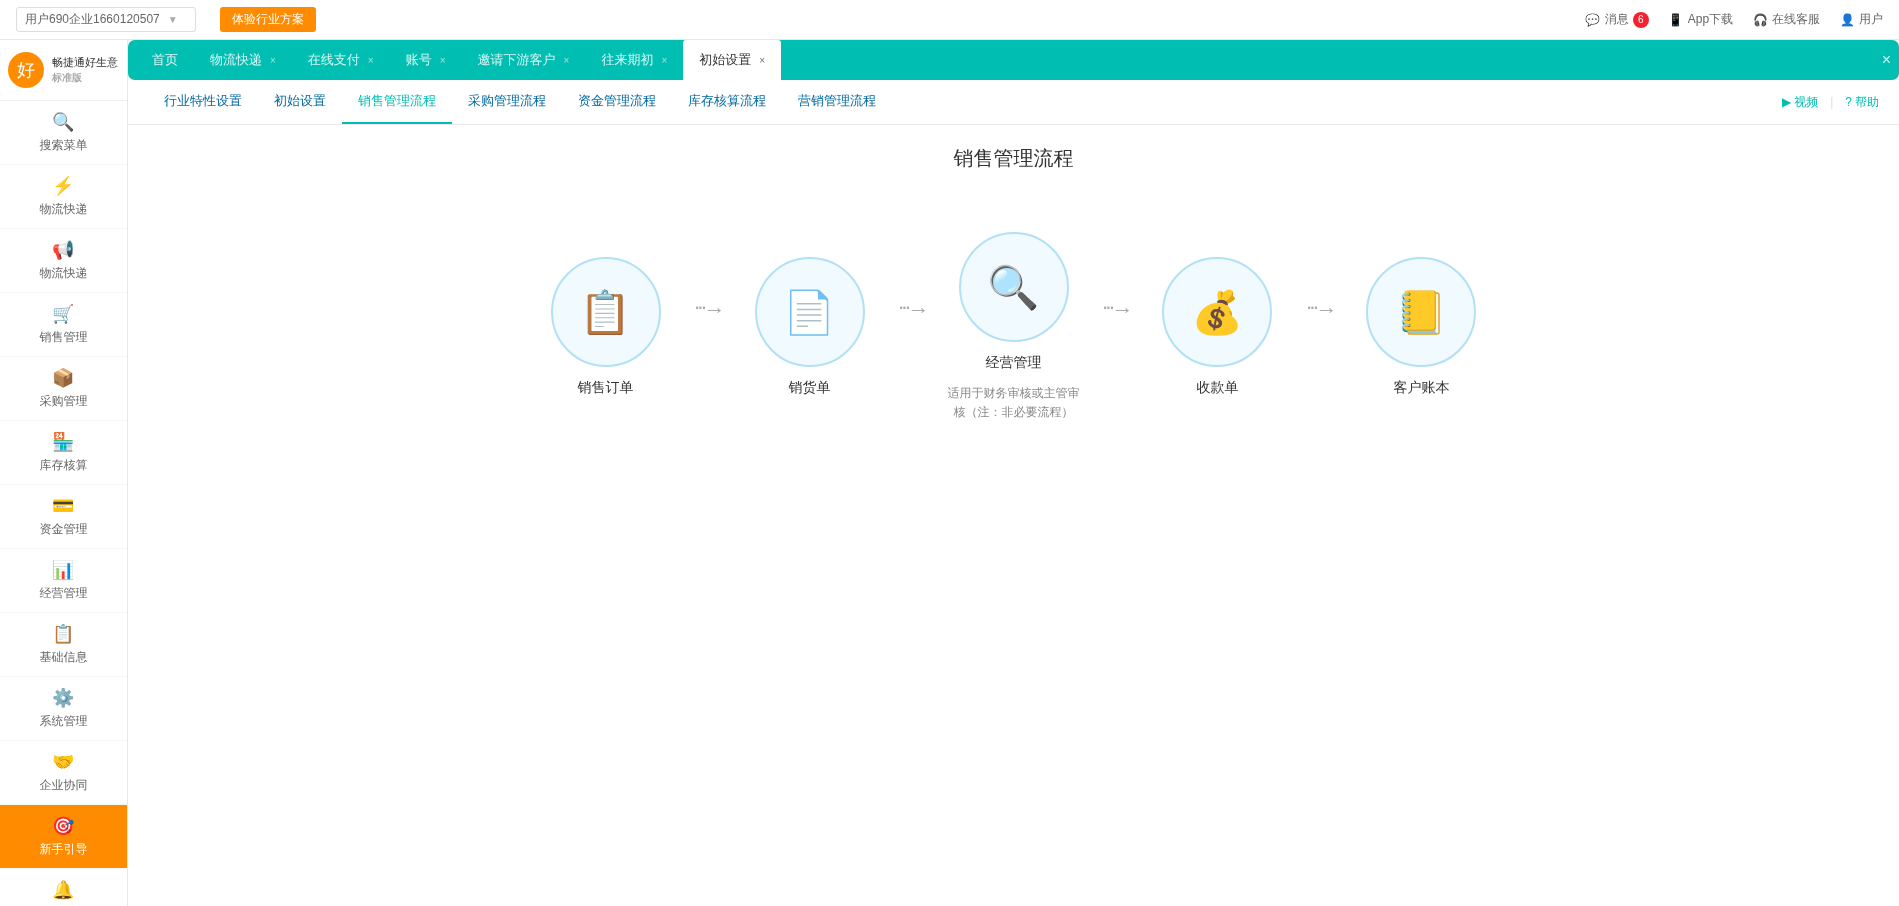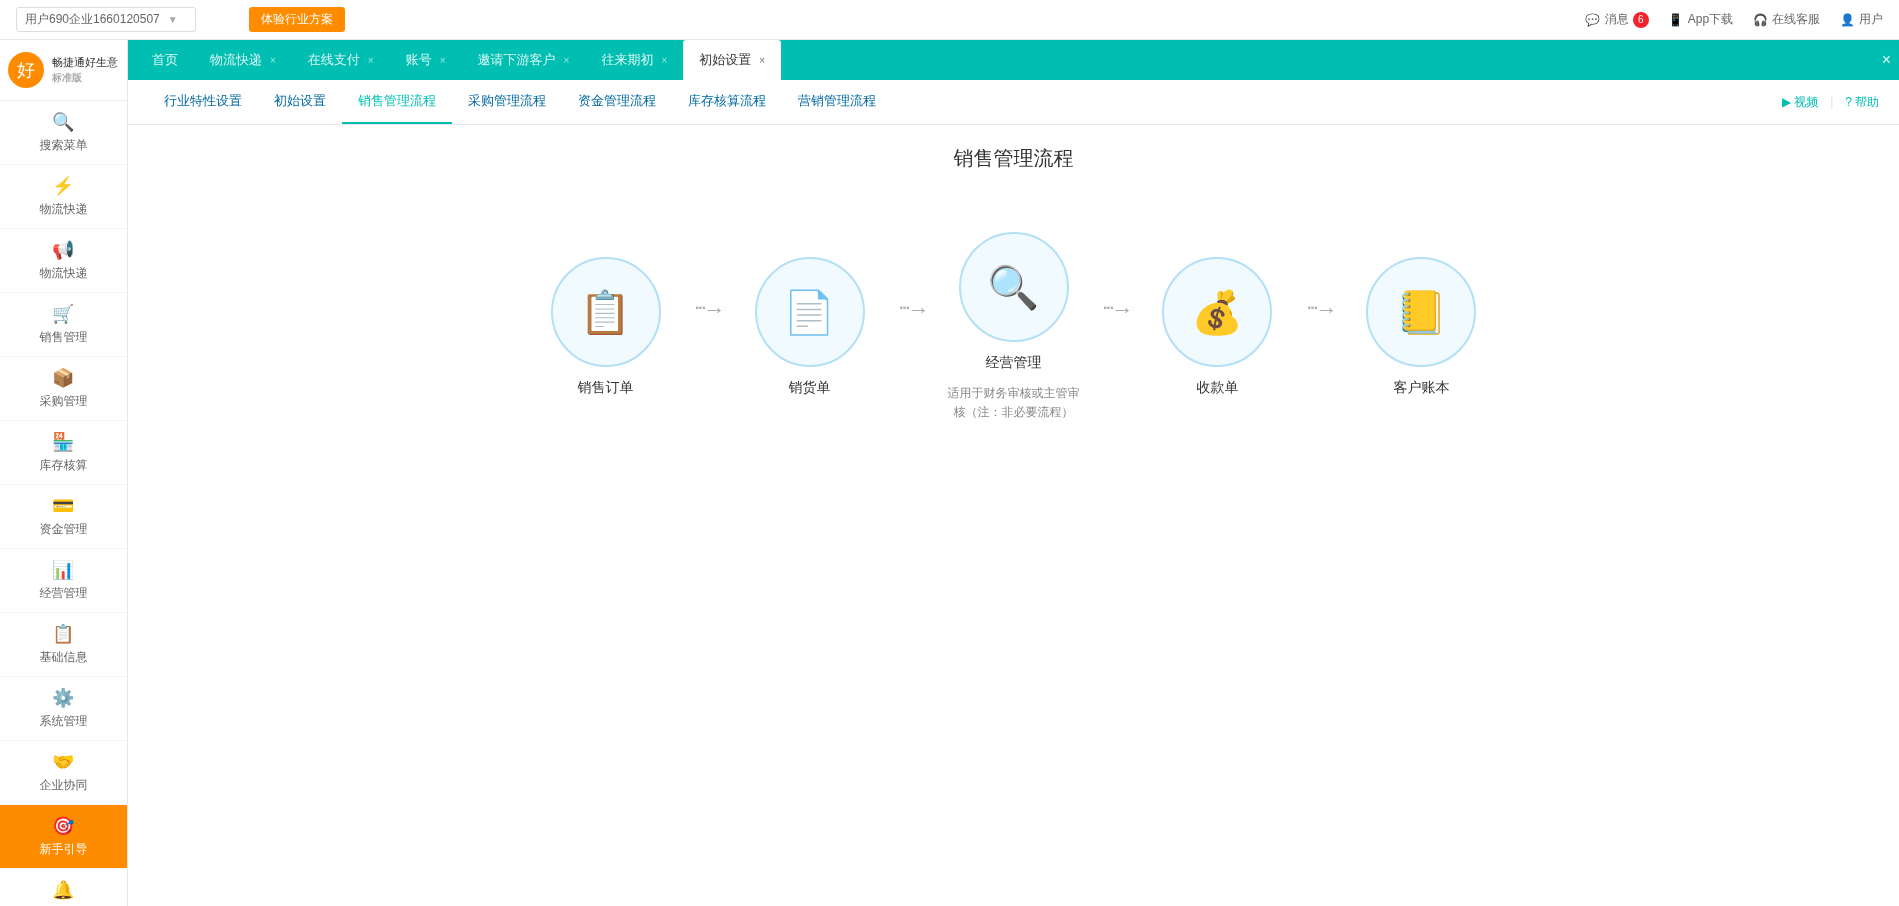--- a/index.html
+++ b/index.html
@@ -3,21 +3,21 @@
   <meta charset="utf-8">
   <style>
     * { margin: 0; padding: 0; box-sizing: border-box; }
     body { font-family: 'Microsoft YaHei', Arial, sans-serif; font-size: 13px; color: #333; background: #f5f5f5; width: 1899px; min-height: 906px; overflow-x: hidden; }
 
     
     .top-bar { display: flex; align-items: center; justify-content: space-between; background: #fff; height: 40px; padding: 0 16px; border-bottom: 1px solid #e8e8e8; }
     .top-bar-left { display: flex; align-items: center; gap: 24px; }
     .user-select { display: flex; align-items: center; border: 1px solid #ddd; border-radius: 3px; padding: 3px 8px; font-size: 12px; color: #666; min-width: 180px; cursor: pointer; }
     .user-select .arrow { margin-left: 8px; color: #aaa; font-size: 10px; }
-    .trial-btn { background: #ff8c00; color: #fff; border: none; border-radius: 3px; padding: 4px 12px; font-size: 12px; cursor: pointer; margin-left: 29px; }
+    .trial-btn { background: #ff8c00; color: #fff; border: none; border-radius: 3px; padding: 4px 12px; font-size: 12px; cursor: pointer; }
     .top-bar-right { display: flex; align-items: center; gap: 20px; font-size: 12px; color: #666; }
     .top-bar-right .top-item { display: flex; align-items: center; gap: 4px; cursor: pointer; }
     .badge { background: #f5222d; color: #fff; border-radius: 10px; font-size: 10px; padding: 0 4px; min-width: 16px; height: 16px; display: inline-flex; align-items: center; justify-content: center; }
 
     
     .layout { display: flex; height: calc(906px - 40px); }
 
     
     .sidebar { width: 128px; background: #fff; border-right: 1px solid #e8e8e8; display: flex; flex-direction: column; overflow-y: auto; flex-shrink: 0; }
     .sidebar-logo { padding: 12px 8px; display: flex; align-items: center; gap: 8px; border-bottom: 1px solid #f0f0f0; }
@@ -25,21 +25,21 @@
     .logo-text { font-size: 11px; color: #333; line-height: 1.4; }
     .logo-sub { font-size: 10px; color: #aaa; font-weight: bold; }
     .sidebar-item { padding: 10px 8px; display: flex; flex-direction: column; align-items: center; gap: 4px; cursor: pointer; color: #666; font-size: 12px; border-bottom: 1px solid #f5f5f5; transition: background 0.2s; }
     .sidebar-item.active { background: #ff8c00; color: #fff; }
     .sidebar-item .s-icon { font-size: 18px; }
 
     
     .content-area { flex: 1; display: flex; flex-direction: column; overflow: hidden; }
 
     
-    .nav-tabs { background: #00bfb2; display: flex; align-items: center; height: 40px; padding: 0 8px; flex-shrink: 0; }
+    .nav-tabs { background: #00bfb2; display: flex; align-items: center; height: 40px; padding: 0 8px; flex-shrink: 0; border-radius: 7px; }
     .nav-tab { padding: 0 16px; height: 40px; display: flex; align-items: center; gap: 4px; color: rgba(255,255,255,0.85); font-size: 13px; cursor: pointer; white-space: nowrap; position: relative; }
     .nav-tab.active { background: #fff; color: #333; border-radius: 3px 3px 0 0; }
     .nav-tab .close-x { font-size: 10px; margin-left: 4px; color: inherit; opacity: 0.7; }
     .nav-close-all { margin-left: auto; color: rgba(255,255,255,0.85); font-size: 16px; cursor: pointer; }
 
     
     .sub-tabs { display: flex; align-items: center; background: #fff; border-bottom: 1px solid #e8e8e8; padding: 0 20px; flex-shrink: 0; }
     .sub-tab { padding: 12px 16px; font-size: 13px; color: #0369a1; cursor: pointer; border-bottom: 2px solid transparent; white-space: nowrap; }
     .sub-tab.active { color: #00bfb2; border-bottom-color: #00bfb2; }
     .sub-tab-actions { margin-left: auto; display: flex; align-items: center; gap: 12px; font-size: 12px; color: #00bfb2; }

